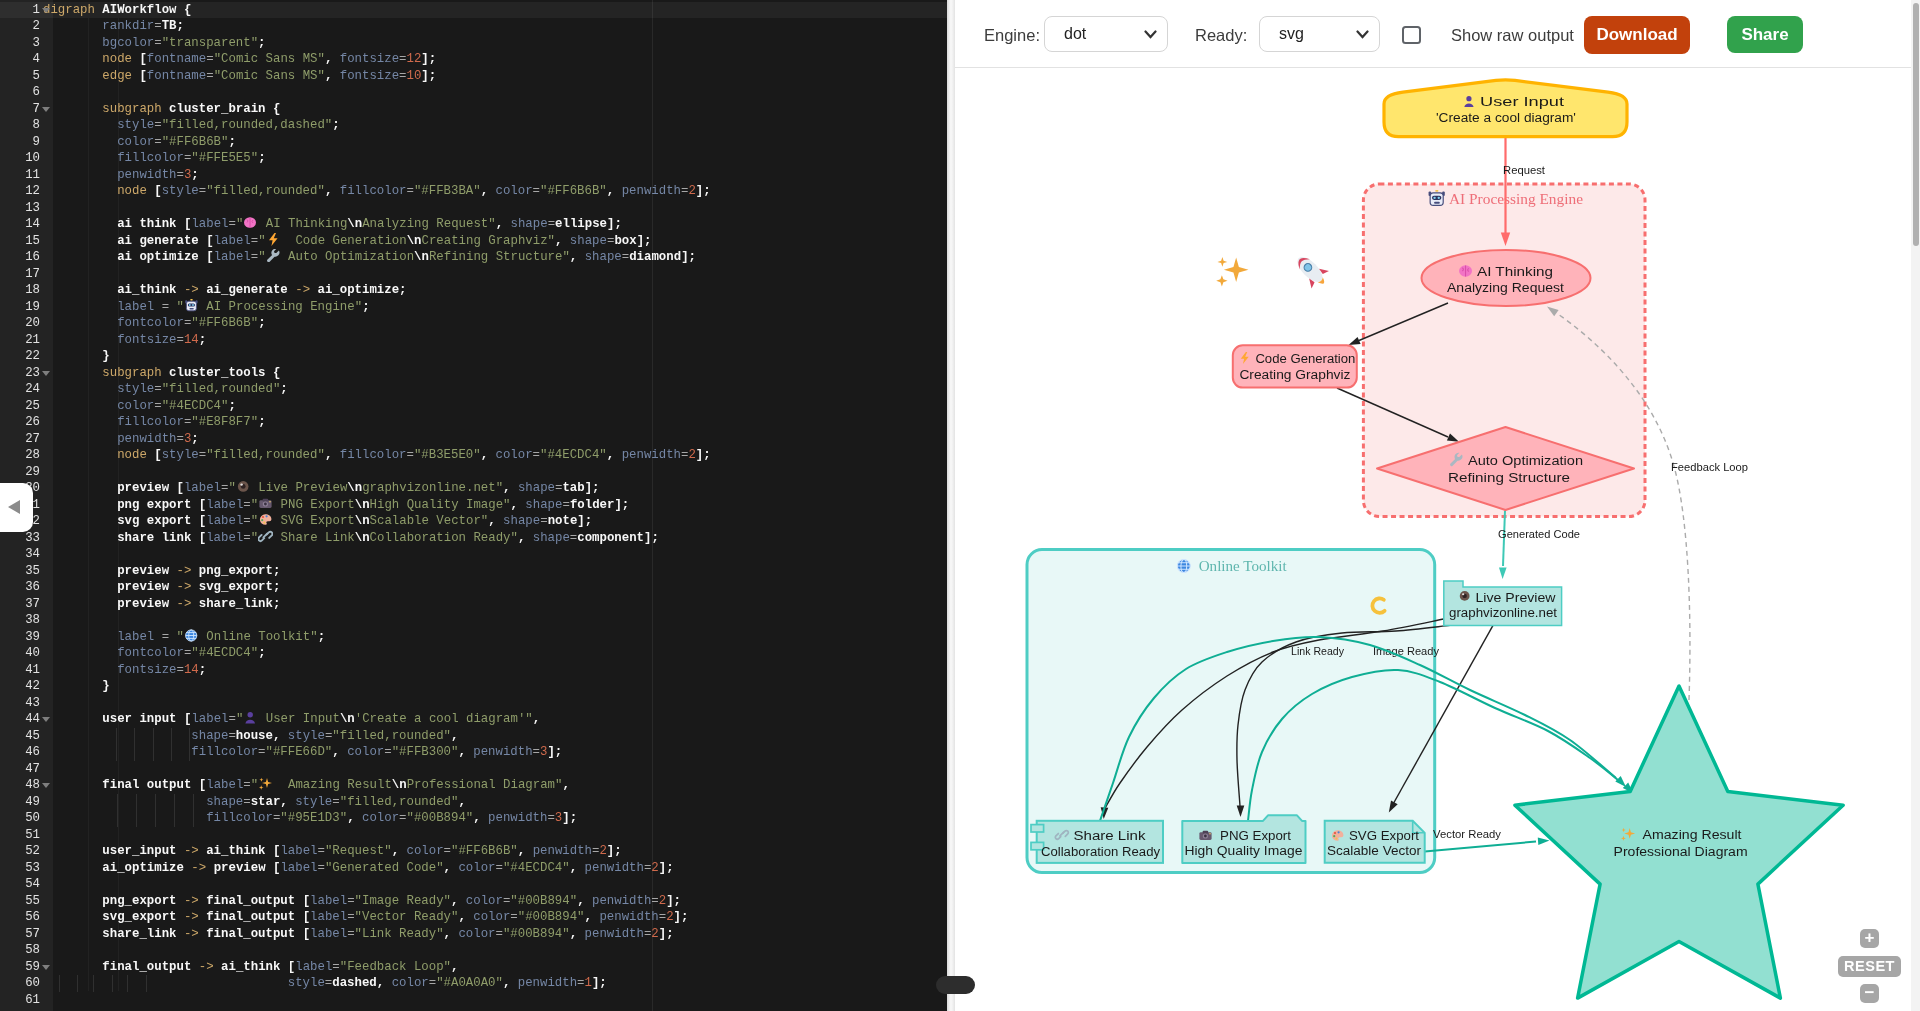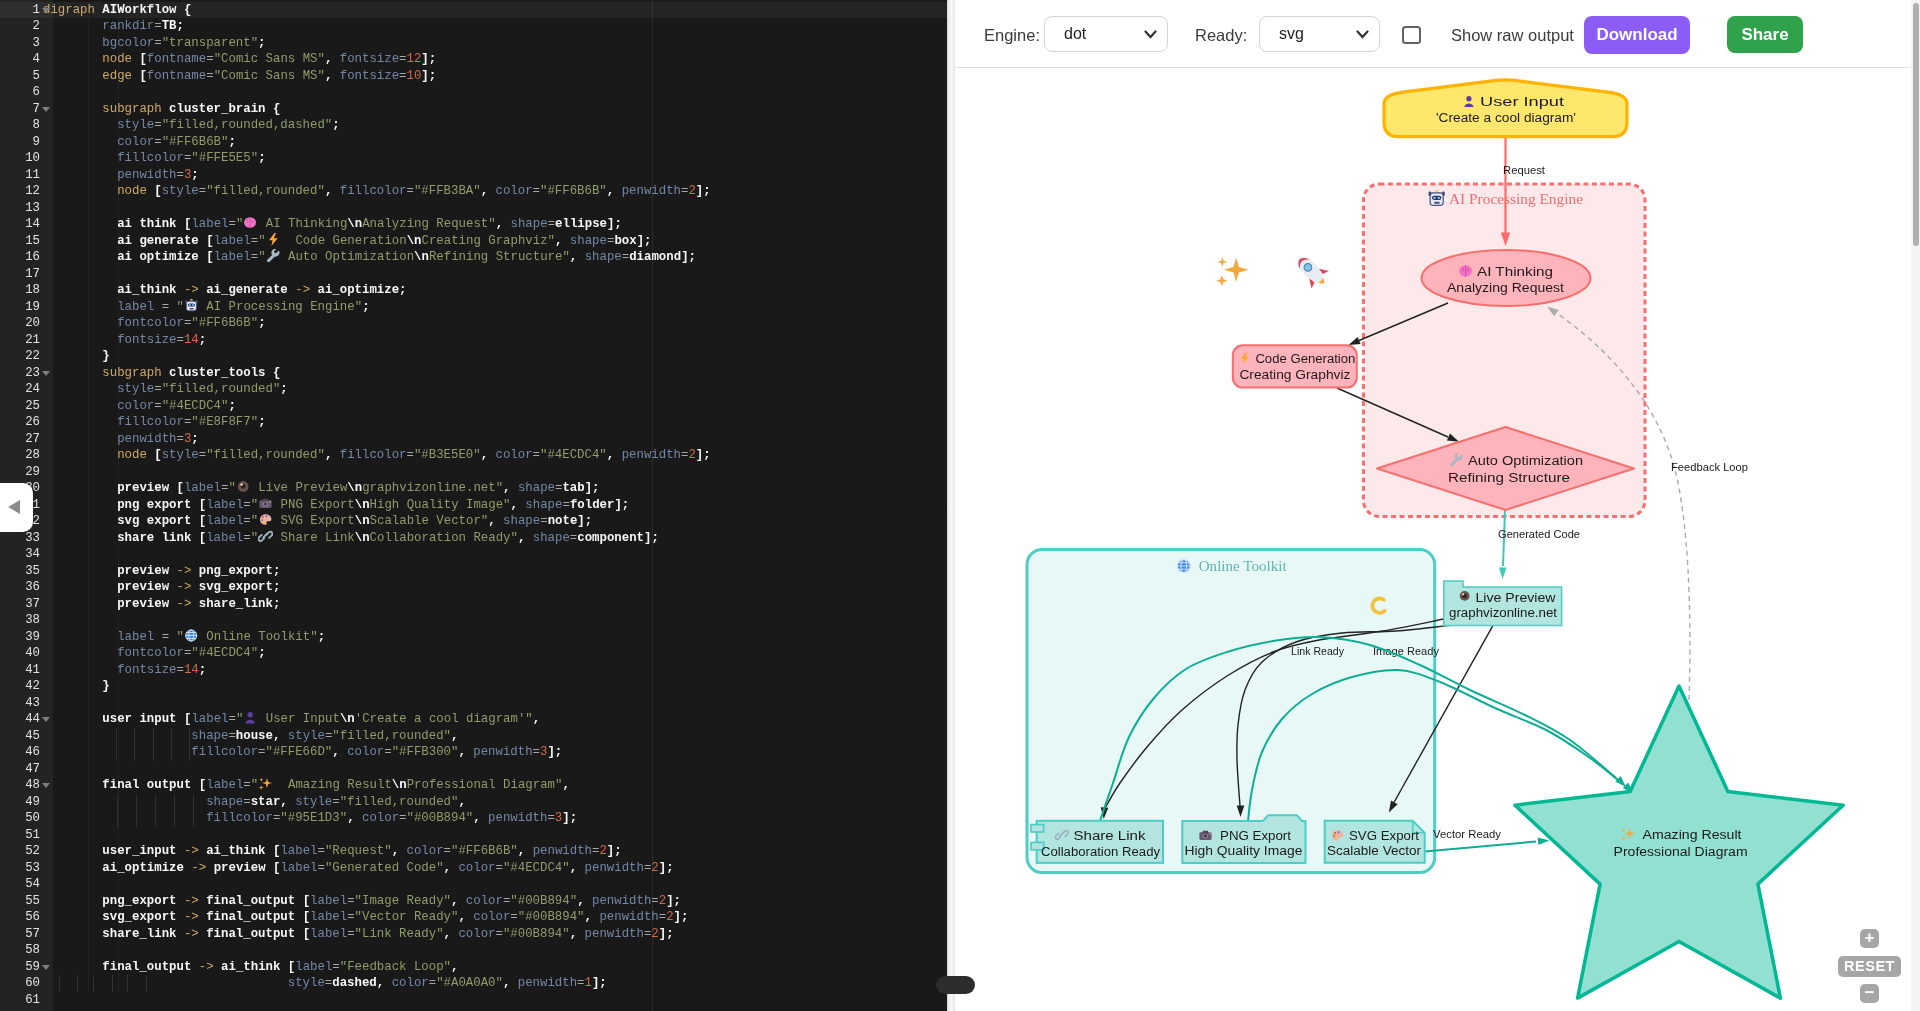--- a/index.html
+++ b/index.html
@@ -38,21 +38,21 @@
 #toolbar { position:absolute; left:0; top:0; width:956px; height:68px; background:#fff;
   border-bottom:1px solid #e2e2e2; }
 #graph { position:absolute; left:0; top:68px; }
 .tlabel { position:absolute; font-size:16.5px; color:#3c3c3c; }
 .sel { position:absolute; height:36px; border:1px solid #d5d5d5; border-radius:8px;
   background:#fff; font-size:16px; color:#222;padding-left:12px; }
 .sel span { position:absolute; left:19px; top:8px; }
 .sel svg { position:absolute; right:10px; top:13px; }
 #checkbox { position:absolute; left:447px; top:26px; width:18.5px; height:17.5px;
   border:2px solid #5f6368; border-radius:3.5px; background:#fff; }
-#dlbtn { position:absolute; left:629px; top:16px; width:106px; height:38px; background:#8b5cf6;
+#dlbtn { position:absolute; left:629px; top:16px; width:106px; height:38px; background:#c2410c;
   border-radius:8px; color:#fff; font-size:17px; font-weight:bold; text-align:center; line-height:38px; }
 #shbtn { position:absolute; left:772px; top:16px; width:76px; height:37px; background:#31a24c;
   border-radius:8px; color:#fff; font-size:17px; font-weight:bold; text-align:center; line-height:37px; }
 #vsb { position:absolute; left:1911px; top:0; width:9px; height:1011px; background:#f3f3f3; z-index:40; }
 #vsbthumb { position:absolute; left:1.5px; top:3px; width:6px; height:243px; background:#b0b0b0; border-radius:3px; }
 .zbtn { position:absolute; background:#a6a6a6; color:#fff; text-align:center;
   font-weight:bold; z-index:20; font-family:"Liberation Sans", sans-serif; }
 </style></head>
 <body>
 <div id="editor">

